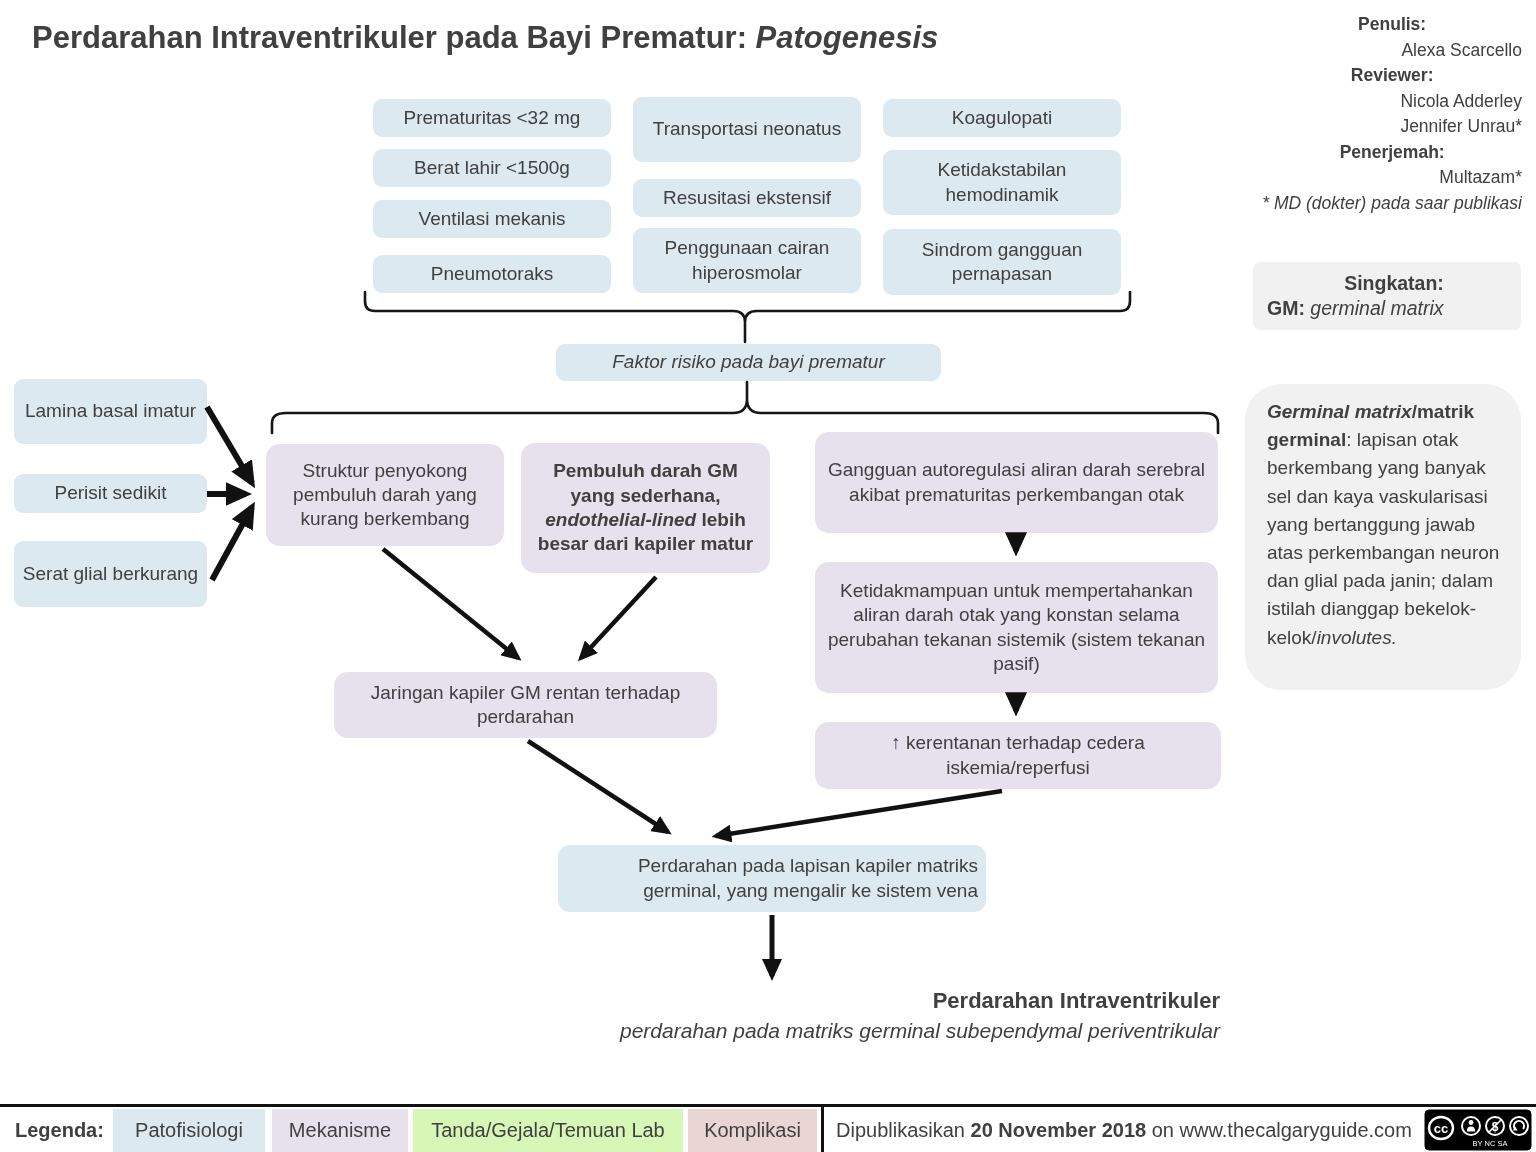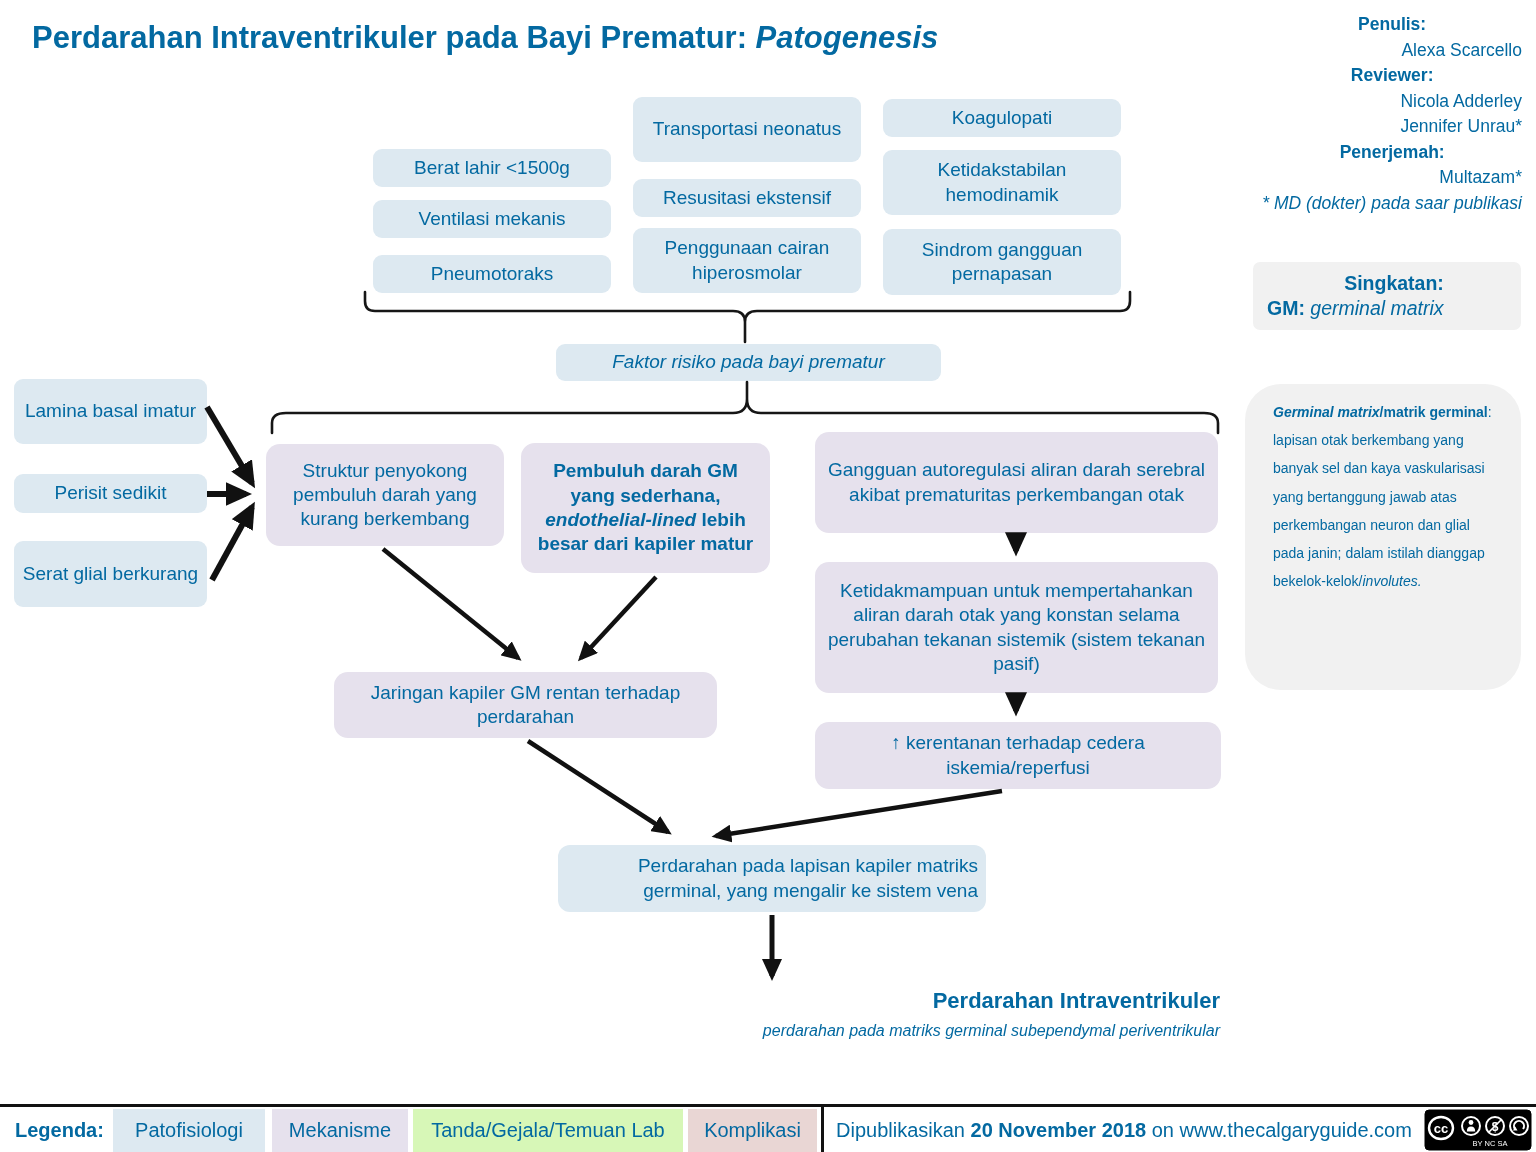--- a/index.html
+++ b/index.html
@@ -1,42 +1,42 @@
 <!DOCTYPE html>
 <html><head>
 <meta charset="utf-8">
 <style>
   html,body{margin:0;padding:0;background:#fff;}
   #canvas{
     position:relative;width:1536px;height:1152px;background:#fff;overflow:hidden;
-    font-family:"Liberation Sans",sans-serif;color:#0369a1;
+    font-family:"Liberation Sans",sans-serif;color:#404040;
   }
   .abs{position:absolute;}
   .node{
     position:absolute;display:flex;align-items:center;justify-content:center;
     text-align:center;font-size:19px;line-height:1.28;padding:2px 8px;box-sizing:border-box;
     border-radius:9px;
   }
   .blue{background:#dde9f1;}
   .purple{background:#e6e1ed;border-radius:14px;}
   .gray{background:#f1f1f1;}
   .it{font-style:italic;}
   .bd{font-weight:bold;text-align:center;}
   #title{left:32px;top:20px;font-size:31px;font-weight:bold;white-space:nowrap;}
   #credits{right:14px;top:12px;text-align:right;font-size:17.5px;line-height:25.5px;}
   #abbrev{left:1253px;top:262px;width:268px;height:68px;border-radius:7px;
     padding:9px 0 0 14px;font-size:19.5px;line-height:25px;box-sizing:border-box;}
   #gmdef{left:1245px;top:384px;width:276px;height:306px;border-radius:36px;
-    padding:14px 20px 0 28px;font-size:14px;line-height:28.2px;box-sizing:border-box;text-align:left;}
+    padding:14px 20px 0 22px;font-size:19px;line-height:28.2px;box-sizing:border-box;text-align:left;}
   svg{position:absolute;left:0;top:0;}
   .brace{fill:none;stroke:#161616;stroke-width:2.6;stroke-linecap:round;}
   .arrow{stroke:#111;fill:none;}
   #final-block{left:330px;top:986px;width:890px;text-align:right;}
   #final-title{font-size:22px;font-weight:bold;line-height:30px;}
-  #final-sub{font-size:16px;font-style:italic;line-height:30px;}
+  #final-sub{font-size:21px;font-style:italic;line-height:30px;}
   #legend-topline{left:0;top:1104px;width:1536px;height:3px;background:#111;}
   .legend-swatch{position:absolute;top:1109px;height:43px;display:flex;align-items:center;
     justify-content:center;font-size:20px;}
   #legend-label{left:15px;top:1109px;height:43px;display:flex;align-items:center;
     font-size:20px;font-weight:bold;position:absolute;}
   #legend-divider{left:821px;top:1107px;width:3px;height:45px;background:#111;position:absolute;}
   #publine{left:836px;top:1109px;height:43px;display:flex;align-items:center;font-size:20px;
     position:absolute;white-space:pre;}
 </style>
 </head>
@@ -50,20 +50,21 @@
     <div class="bd">Penulis:</div>
     <div>Alexa Scarcello</div>
     <div class="bd">Reviewer:</div>
     <div>Nicola Adderley</div>
     <div>Jennifer Unrau*</div>
     <div class="bd">Penerjemah:</div>
     <div>Multazam*</div>
     <div class="it">* MD (dokter) pada saar publikasi</div>
   </div>
 
+  <div class="node blue" style="left:373px;top:99px;width:238px;height:38px;">Prematuritas &lt;32 mg</div>
   <div class="node blue" style="left:373px;top:149px;width:238px;height:38px;">Berat lahir &lt;1500g</div>
   <div class="node blue" style="left:373px;top:200px;width:238px;height:38px;">Ventilasi mekanis</div>
   <div class="node blue" style="left:373px;top:255px;width:238px;height:38px;">Pneumotoraks</div>
 
   <div class="node blue" style="left:633px;top:97px;width:228px;height:65px;">Transportasi neonatus</div>
   <div class="node blue" style="left:633px;top:179px;width:228px;height:38px;">Resusitasi ekstensif</div>
   <div class="node blue" style="left:633px;top:228px;width:228px;height:65px;">Penggunaan cairan hiperosmolar</div>
 
   <div class="node blue" style="left:883px;top:99px;width:238px;height:38px;">Koagulopati</div>
   <div class="node blue" style="left:883px;top:150px;width:238px;height:65px;">Ketidakstabilan hemodinamik</div>

